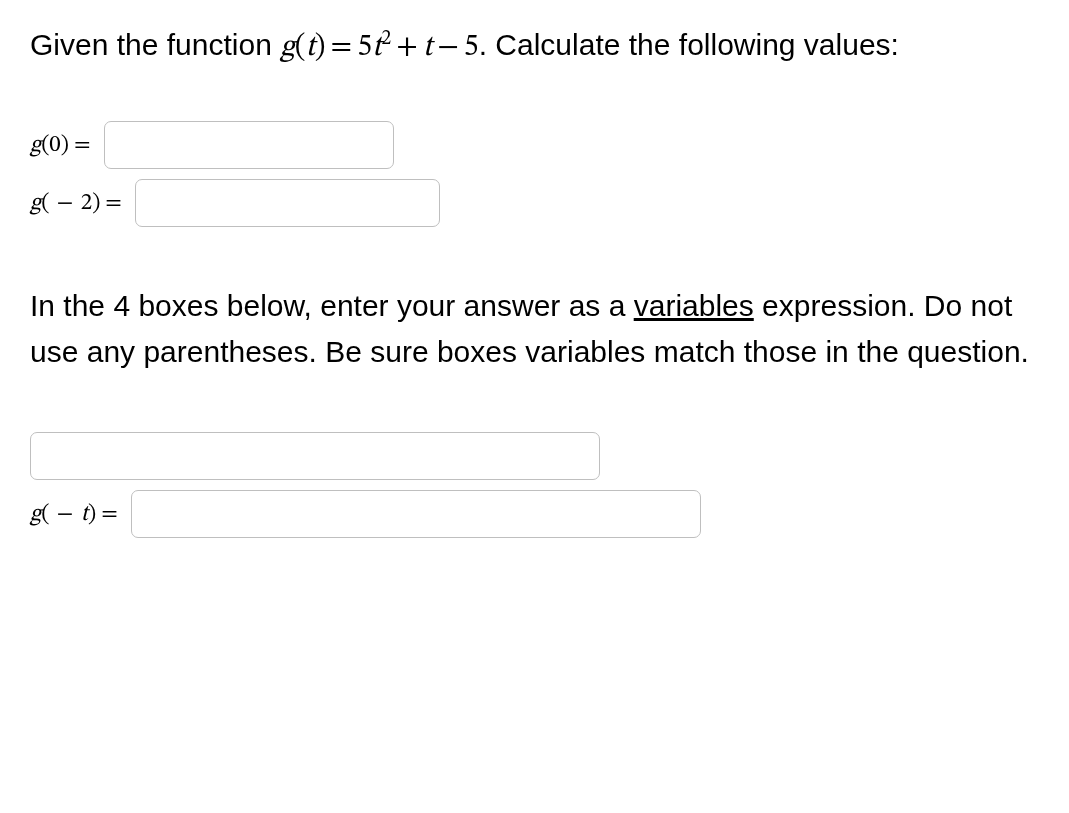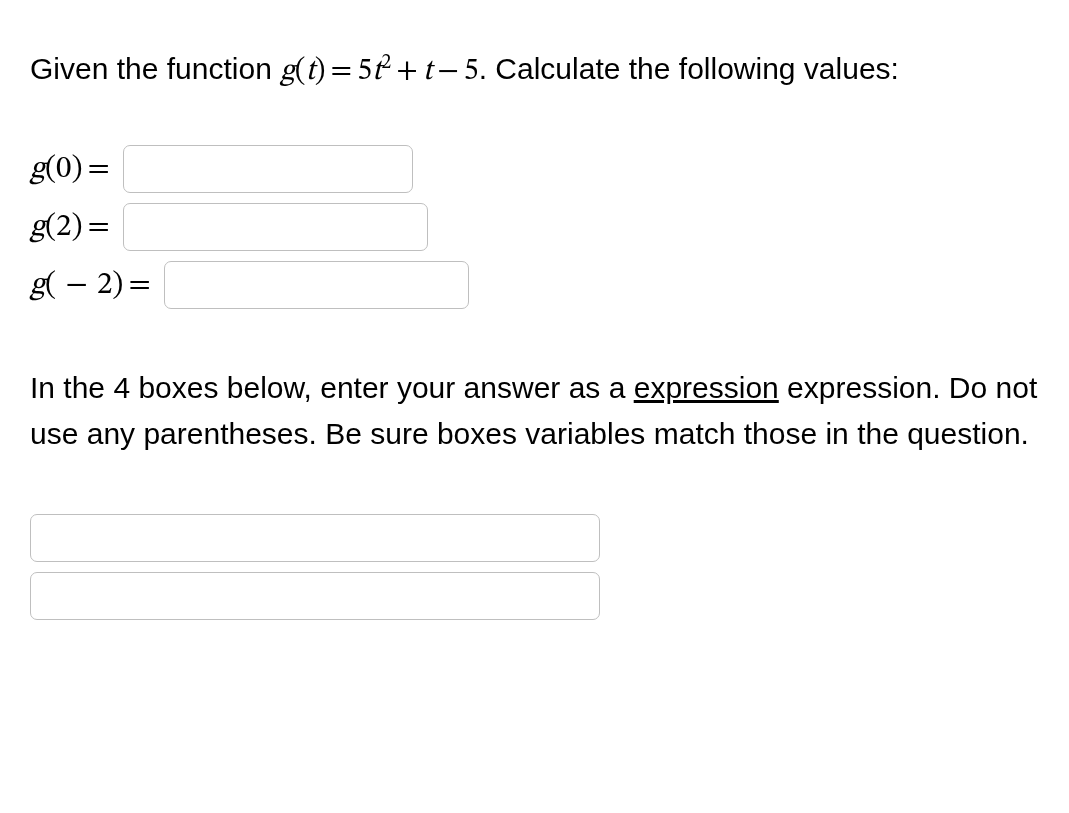--- a/index.html
+++ b/index.html
@@ -8,21 +8,20 @@
     background: #ffffff;
     width: 1069px;
     height: 813px;
     font-family: "Lucida Sans Unicode", "Lucida Grande", "Segoe UI", Verdana, sans-serif;
     font-size: 30px;
     color: #000000;
   }
   .page {
     padding: 22px 30px 30px 30px;
     box-sizing: border-box;
-    margin-top: 24px;
   }
   .prompt-line {
     line-height: 1.55;
     margin-bottom: 50px;
   }
   .math {
     font-family: "Cambria Math", "STIX Two Math", "Latin Modern Math", "Times New Roman", serif;
     font-style: italic;
   }
   .math .op {
@@ -41,21 +40,21 @@
     vertical-align: super;
     line-height: 0;
   }
   .row {
     display: flex;
     align-items: center;
     margin-bottom: 10px;
   }
   .row .label {
     white-space: nowrap;
-    font-size: 31px;
+    font-size: 23px;
     padding-right: 8px;
   }
   .answer-input {
     height: 48px;
     border: 1.5px solid #bfbfbf;
     border-radius: 7px;
     background: #ffffff;
     font-size: 26px;
     padding: 0 10px;
     box-sizing: border-box;
@@ -77,35 +76,32 @@
 
   <div class="prompt-line">
     <span>Given the function </span><span class="math">g<span class="paren">(</span>t<span class="paren">)</span><span class="op">=</span><span class="num">5</span>t<sup>2</sup><span class="op">+</span>t<span class="op">−</span><span class="num">5</span></span><span>. Calculate the following values:</span>
   </div>
 
   <div class="row">
     <span class="label math">g<span class="paren">(</span><span class="num">0</span><span class="paren">)</span><span class="op">=</span></span>
     <input type="text" class="answer-input w-short" style="">
   </div>
 
-  <div class="row">
-    <span class="label math">g<span class="paren">(</span><span class="num">2</span><span class="paren">)</span><span class="op">=</span></span>
-    <input type="text" class="answer-input w-med" style="">
-  </div>
 
   <div class="row">
     <span class="label math">g<span class="paren">(</span><span class="op" style="padding:0 2px;">&nbsp;−&nbsp;</span><span class="num">2</span><span class="paren">)</span><span class="op">=</span></span>
     <input type="text" class="answer-input w-med" style="">
   </div>
 
   <div class="instruction">
-    <span>In the 4 boxes below, enter your answer as a </span><span class="u">expression</span><span> expression. Do not use any parentheses. Be sure boxes variables match those in the question.</span>
+    <span>In the 4 boxes below, enter your answer as a </span><span class="u">variables</span><span> expression. Do not use any parentheses. Be sure boxes variables match those in the question.</span>
   </div>
 
   <div class="row">
     <input type="text" class="answer-input w-long" style="">
   </div>
 
   <div class="row">
+    <span class="label math">g<span class="paren">(</span><span class="op" style="padding:0 2px;">&nbsp;−&nbsp;</span>t<span class="paren">)</span><span class="op">=</span></span>
     <input type="text" class="answer-input w-long" style="">
   </div>
 
 </div>
 
 </body></html>

